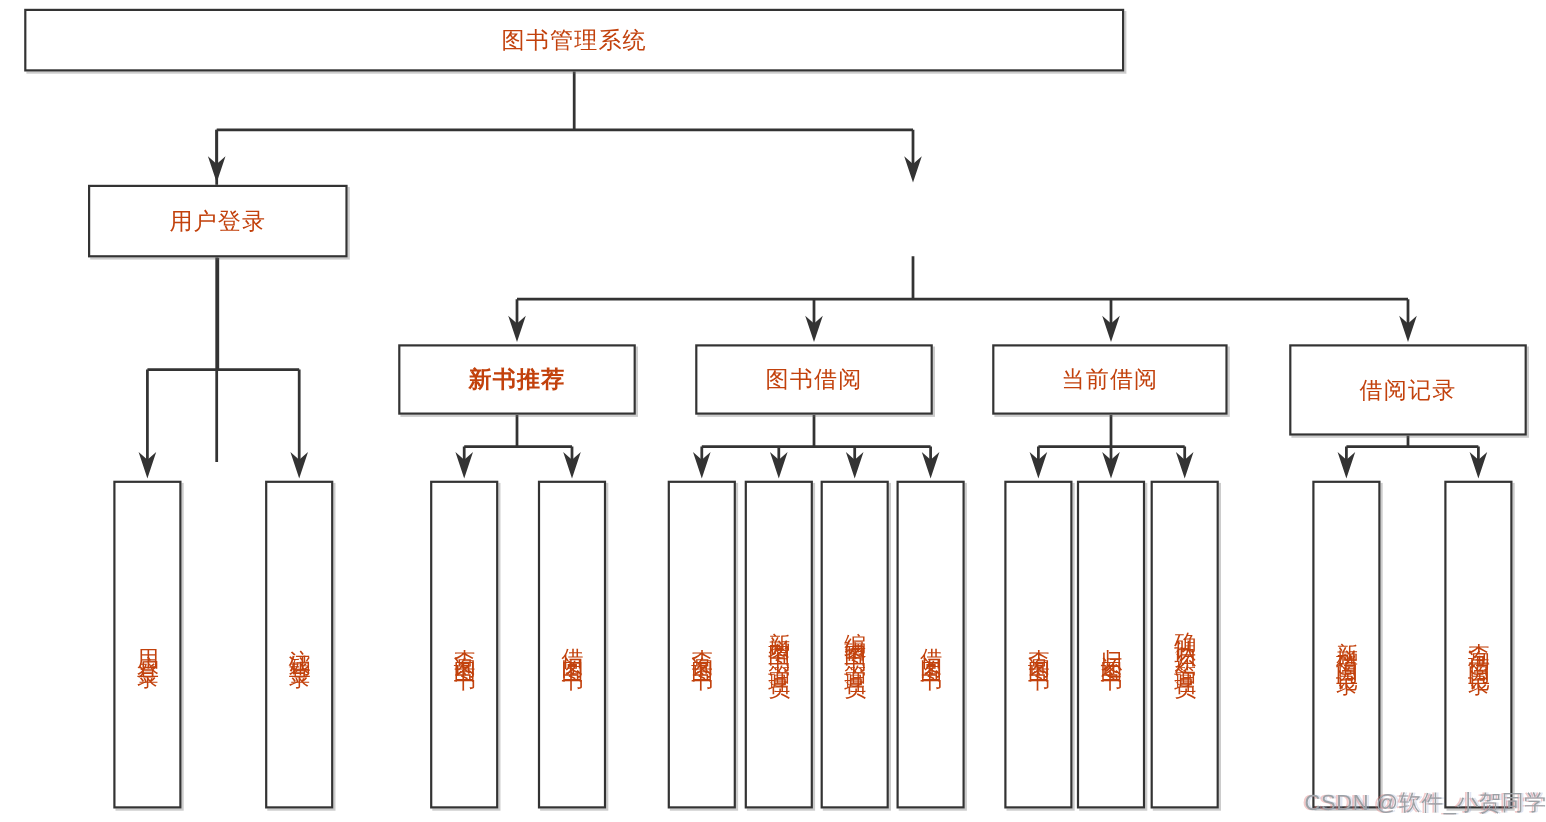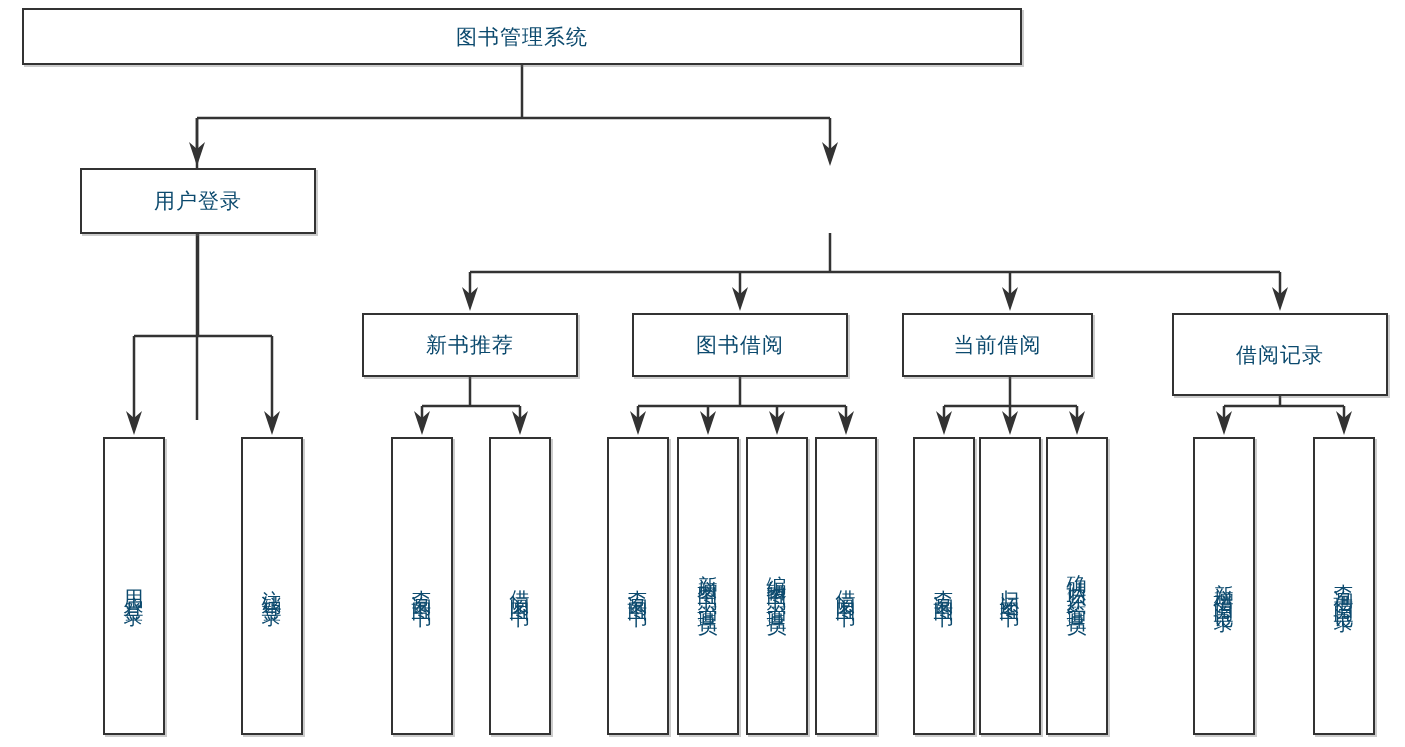--- a/index.html
+++ b/index.html
@@ -31,30 +31,30 @@
     border: 2.5px solid #333333;
     box-shadow: 2px 2px 0 rgba(110,110,110,0.35);
     display: flex;
     align-items: center;
     justify-content: center;
     z-index: 1;
   }
   .node .lbl {
     font-size: 21px;
     letter-spacing: 1px;
-    color: #0c4a6e;
+    color: #c2410c;
     white-space: nowrap;
   }
   
   #n-root   { left: 22px;  top: 8px;   width: 1000px; height: 57px; }
   #n-login  { left: 80px;  top: 168px; width: 236px;  height: 66px; }
   #n-bmgmt  { left: 712px; top: 168px; width: 236px;  height: 65px; }
-  #n-newrec { left: 362px; top: 313px; width: 216px;  height: 64px; }
+  #n-newrec { left: 362px; top: 313px; width: 216px;  height: 64px; font-weight: bold; }
   #n-borrow { left: 632px; top: 313px; width: 216px;  height: 64px; }
-  #n-curr   { left: 902px; top: 313px; width: 191px;  height: 64px; }
+  #n-curr   { left: 902px; top: 313px; width: 214px;  height: 64px; }
   #n-record { left: 1172px;top: 313px; width: 216px;  height: 83px; }
   
   .leaf {
     top: 437px;
     width: 62px;
     height: 298px;
   }
   .leaf .lbl {
     writing-mode: vertical-lr;
     text-orientation: mixed;
@@ -205,14 +205,15 @@
     <span class="lbl">确认归还（管理员）</span>
   </div>
 
   <div class="node leaf" id="l-addrec">
     <span class="lbl">新增借阅记录</span>
   </div>
   <div class="node leaf" id="l-qrec">
     <span class="lbl">查询借阅记录</span>
   </div>
 
+  <div id="watermark">CSDN @软件_小贺同学</div>
 
 </div>
 
 </body></html>

